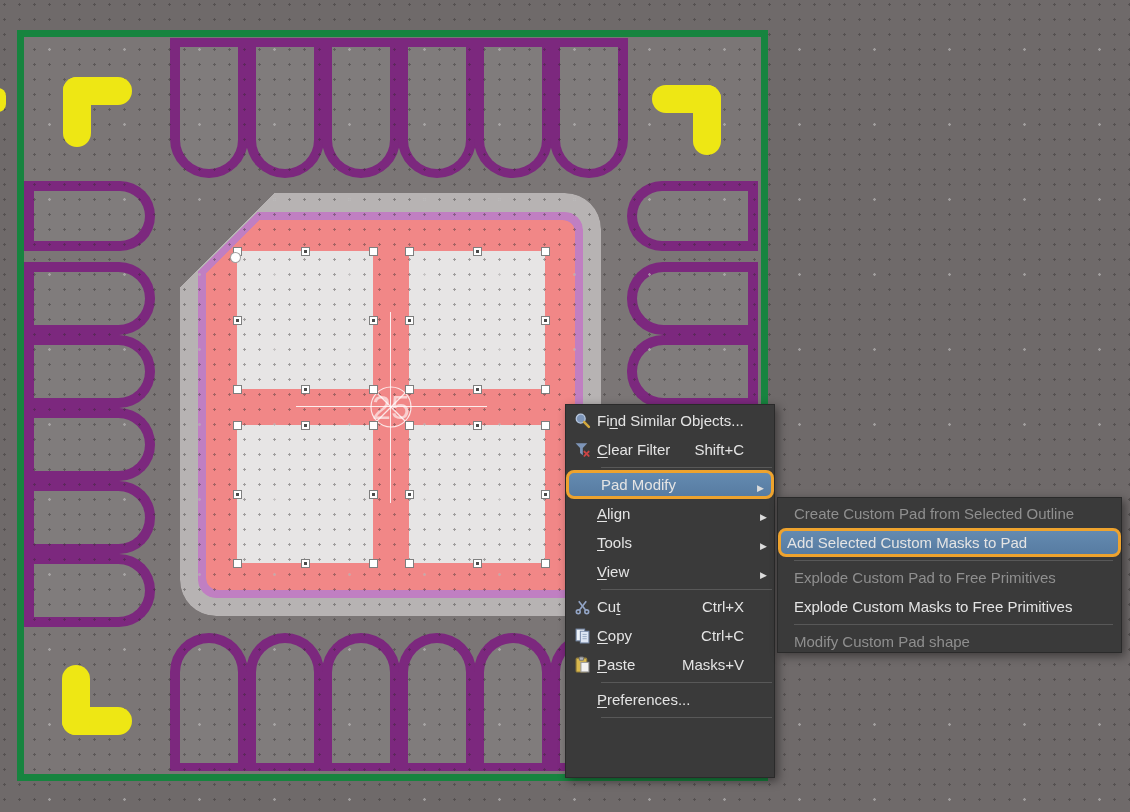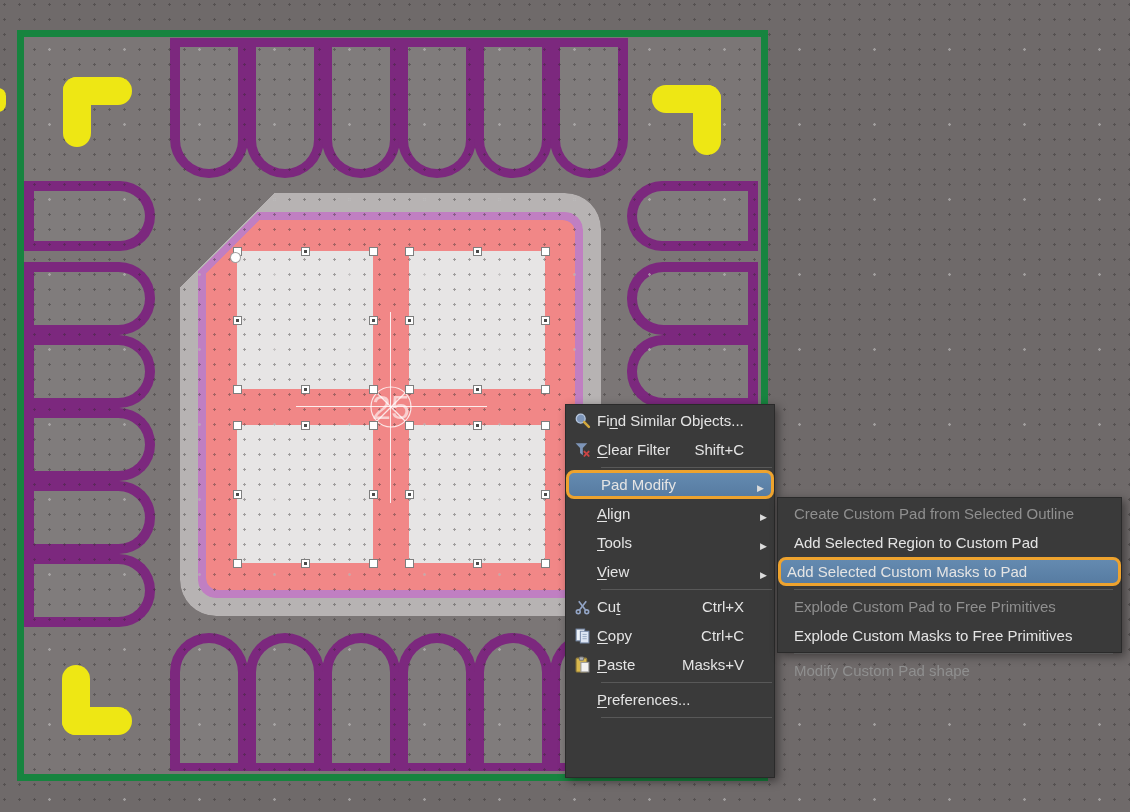--- a/index.html
+++ b/index.html
@@ -259,23 +259,20 @@
     <div class="mi">
       <span class="lbl"><span></span><span class="accel">P</span><span>references...</span></span>
     </div>
     <div class="sep"></div>
   </div>
 
   <div class="menu" id="pad-actions-submenu">
     <div class="smi dis">
       <span class="lbl">Create Custom Pad from Selected Outline</span>
     </div>
-    <div class="smi">
-      <span class="lbl">Add Selected Region to Custom Pad</span>
-    </div>
     <div class="smi hi">
       <span class="lbl">Add Selected Custom Masks to Pad</span>
     </div>
     <div class="sep2"></div>
     <div class="smi dis">
       <span class="lbl">Explode Custom Pad to Free Primitives</span>
     </div>
     <div class="smi">
       <span class="lbl">Explode Custom Masks to Free Primitives</span>
     </div>

